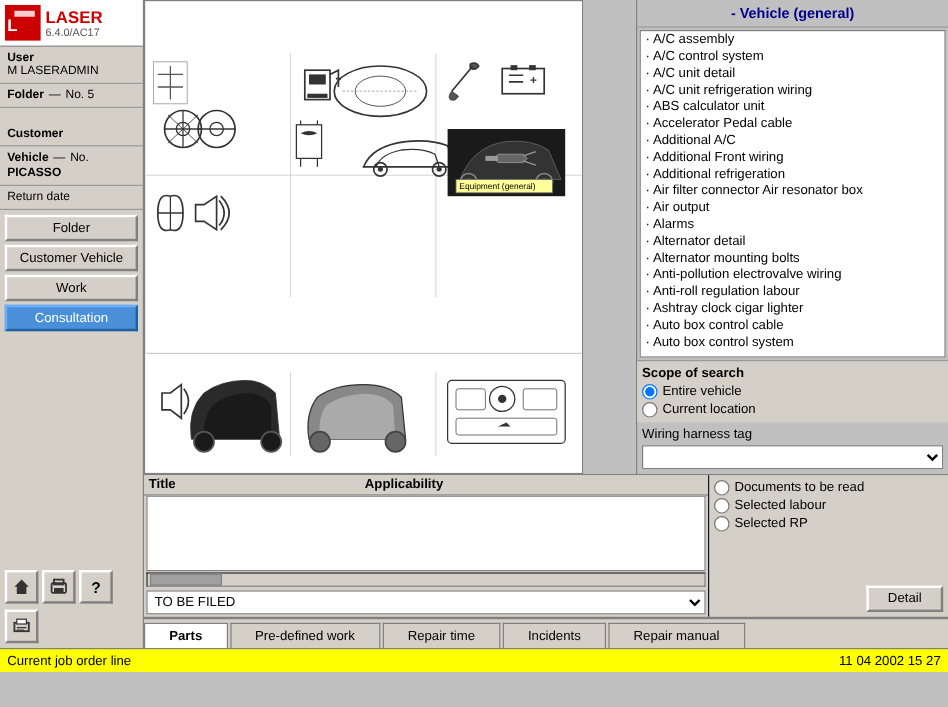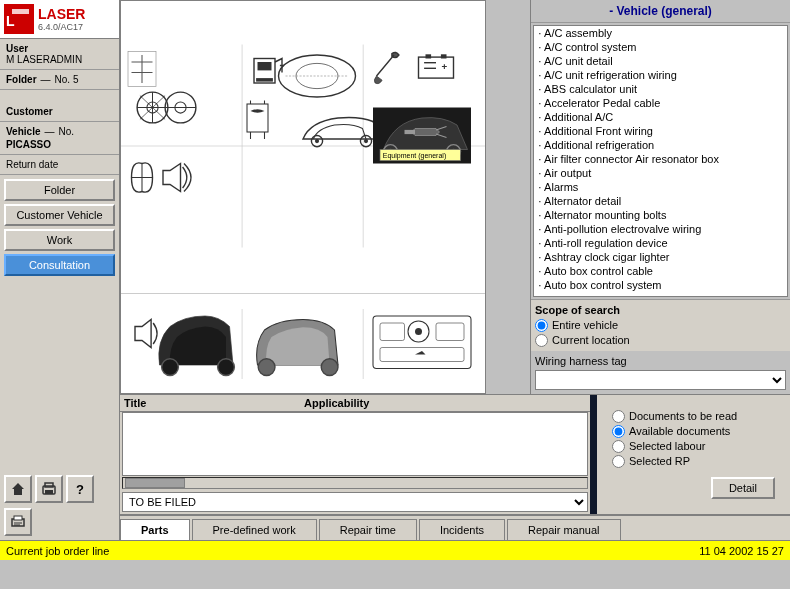--- a/index.html
+++ b/index.html
@@ -66,21 +66,21 @@
     .table-area { flex: 1; display: flex; flex-direction: column; background: #d4d0c8; }
     .table-header { display: flex; background: #d4d0c8; border-bottom: 1px solid #808080; padding: 2px 4px; }
     .col-title { width: 180px; font-weight: bold; font-size: 11px; }
     .col-applicability { flex: 1; font-weight: bold; font-size: 11px; }
     
     .table-body { flex: 1; background: #fff; border: 1px solid #808080; margin: 0 2px; overflow-y: auto; }
     
     .dropdown-row { padding: 2px; }
     .filed-dropdown { width: 100%; padding: 2px; background: #fff; border: 1px solid #808080; font-size: 11px; }
     
-    .right-options { width: 200px; padding: 15px; display: flex; flex-direction: column; gap: 3px; border-left: 7px solid #0f172a; background: #d4d0c8; }
+    .right-options { width: 200px; padding: 4px; display: flex; flex-direction: column; gap: 3px; border-left: 1px solid #0f172a; background: #d4d0c8; }
     .option-group { display: flex; flex-direction: column; gap: 2px; margin-bottom: 4px; }
     .detail-btn { padding: 3px 16px; background: #d4d0c8; border: 2px solid; border-color: #fff #808080 #808080 #fff; font-size: 11px; cursor: pointer; align-self: flex-end; margin-top: auto; }
     
     
     .tabs-bar { height: 28px; background: #d4d0c8; border-top: 2px solid #808080; display: flex; align-items: flex-end; }
     .tab { padding: 4px 20px; background: #d4d0c8; border: 1px solid #808080; border-bottom: none; font-size: 11px; cursor: pointer; margin-right: 2px; }
     .tab.active { background: #fff; font-weight: bold; }
     
     
     .status-bar { height: 20px; background: #ffff00; display: flex; align-items: center; justify-content: space-between; padding: 0 6px; border-top: 1px solid #808080; }
@@ -328,21 +328,21 @@
               <div class="parts-list-item">· Accelerator Pedal cable</div>
               <div class="parts-list-item">· Additional A/C</div>
               <div class="parts-list-item">· Additional Front wiring</div>
               <div class="parts-list-item">· Additional refrigeration</div>
               <div class="parts-list-item">· Air filter connector Air resonator box</div>
               <div class="parts-list-item">· Air output</div>
               <div class="parts-list-item">· Alarms</div>
               <div class="parts-list-item">· Alternator detail</div>
               <div class="parts-list-item">· Alternator mounting bolts</div>
               <div class="parts-list-item">· Anti-pollution electrovalve wiring</div>
-              <div class="parts-list-item">· Anti-roll regulation device</div>
+              <div class="parts-list-item">· Anti-roll regulation labour</div>
               <div class="parts-list-item">· Ashtray clock cigar lighter</div>
               <div class="parts-list-item">· Auto box control cable</div>
               <div class="parts-list-item">· Auto box control system</div>
             </div>
 
           <div class="search-section">
             <div class="search-title">Scope of search</div>
             <div class="radio-group">
               <label class="radio-item">
                 <input type="radio" name="scope" checked="" style="">
@@ -384,24 +384,20 @@
           </div>
         </div>
 
         <div class="right-options">
           <div class="option-group" id="doc-options-container">
           <label class="radio-item">
                 <input type="radio" name="doctype" style="">
                 <span>Documents to be read</span>
               </label>
               <label class="radio-item">
-                <input type="radio" name="doctype" checked="" style="">
-                <span>Available documents</span>
-              </label>
-              <label class="radio-item">
                 <input type="radio" name="doctype" style="">
                 <span>Selected labour</span>
               </label>
               <label class="radio-item">
                 <input type="radio" name="doctype" style="">
                 <span>Selected RP</span>
               </label>
             </div>
           <button class="detail-btn">Detail</button>
         </div>

